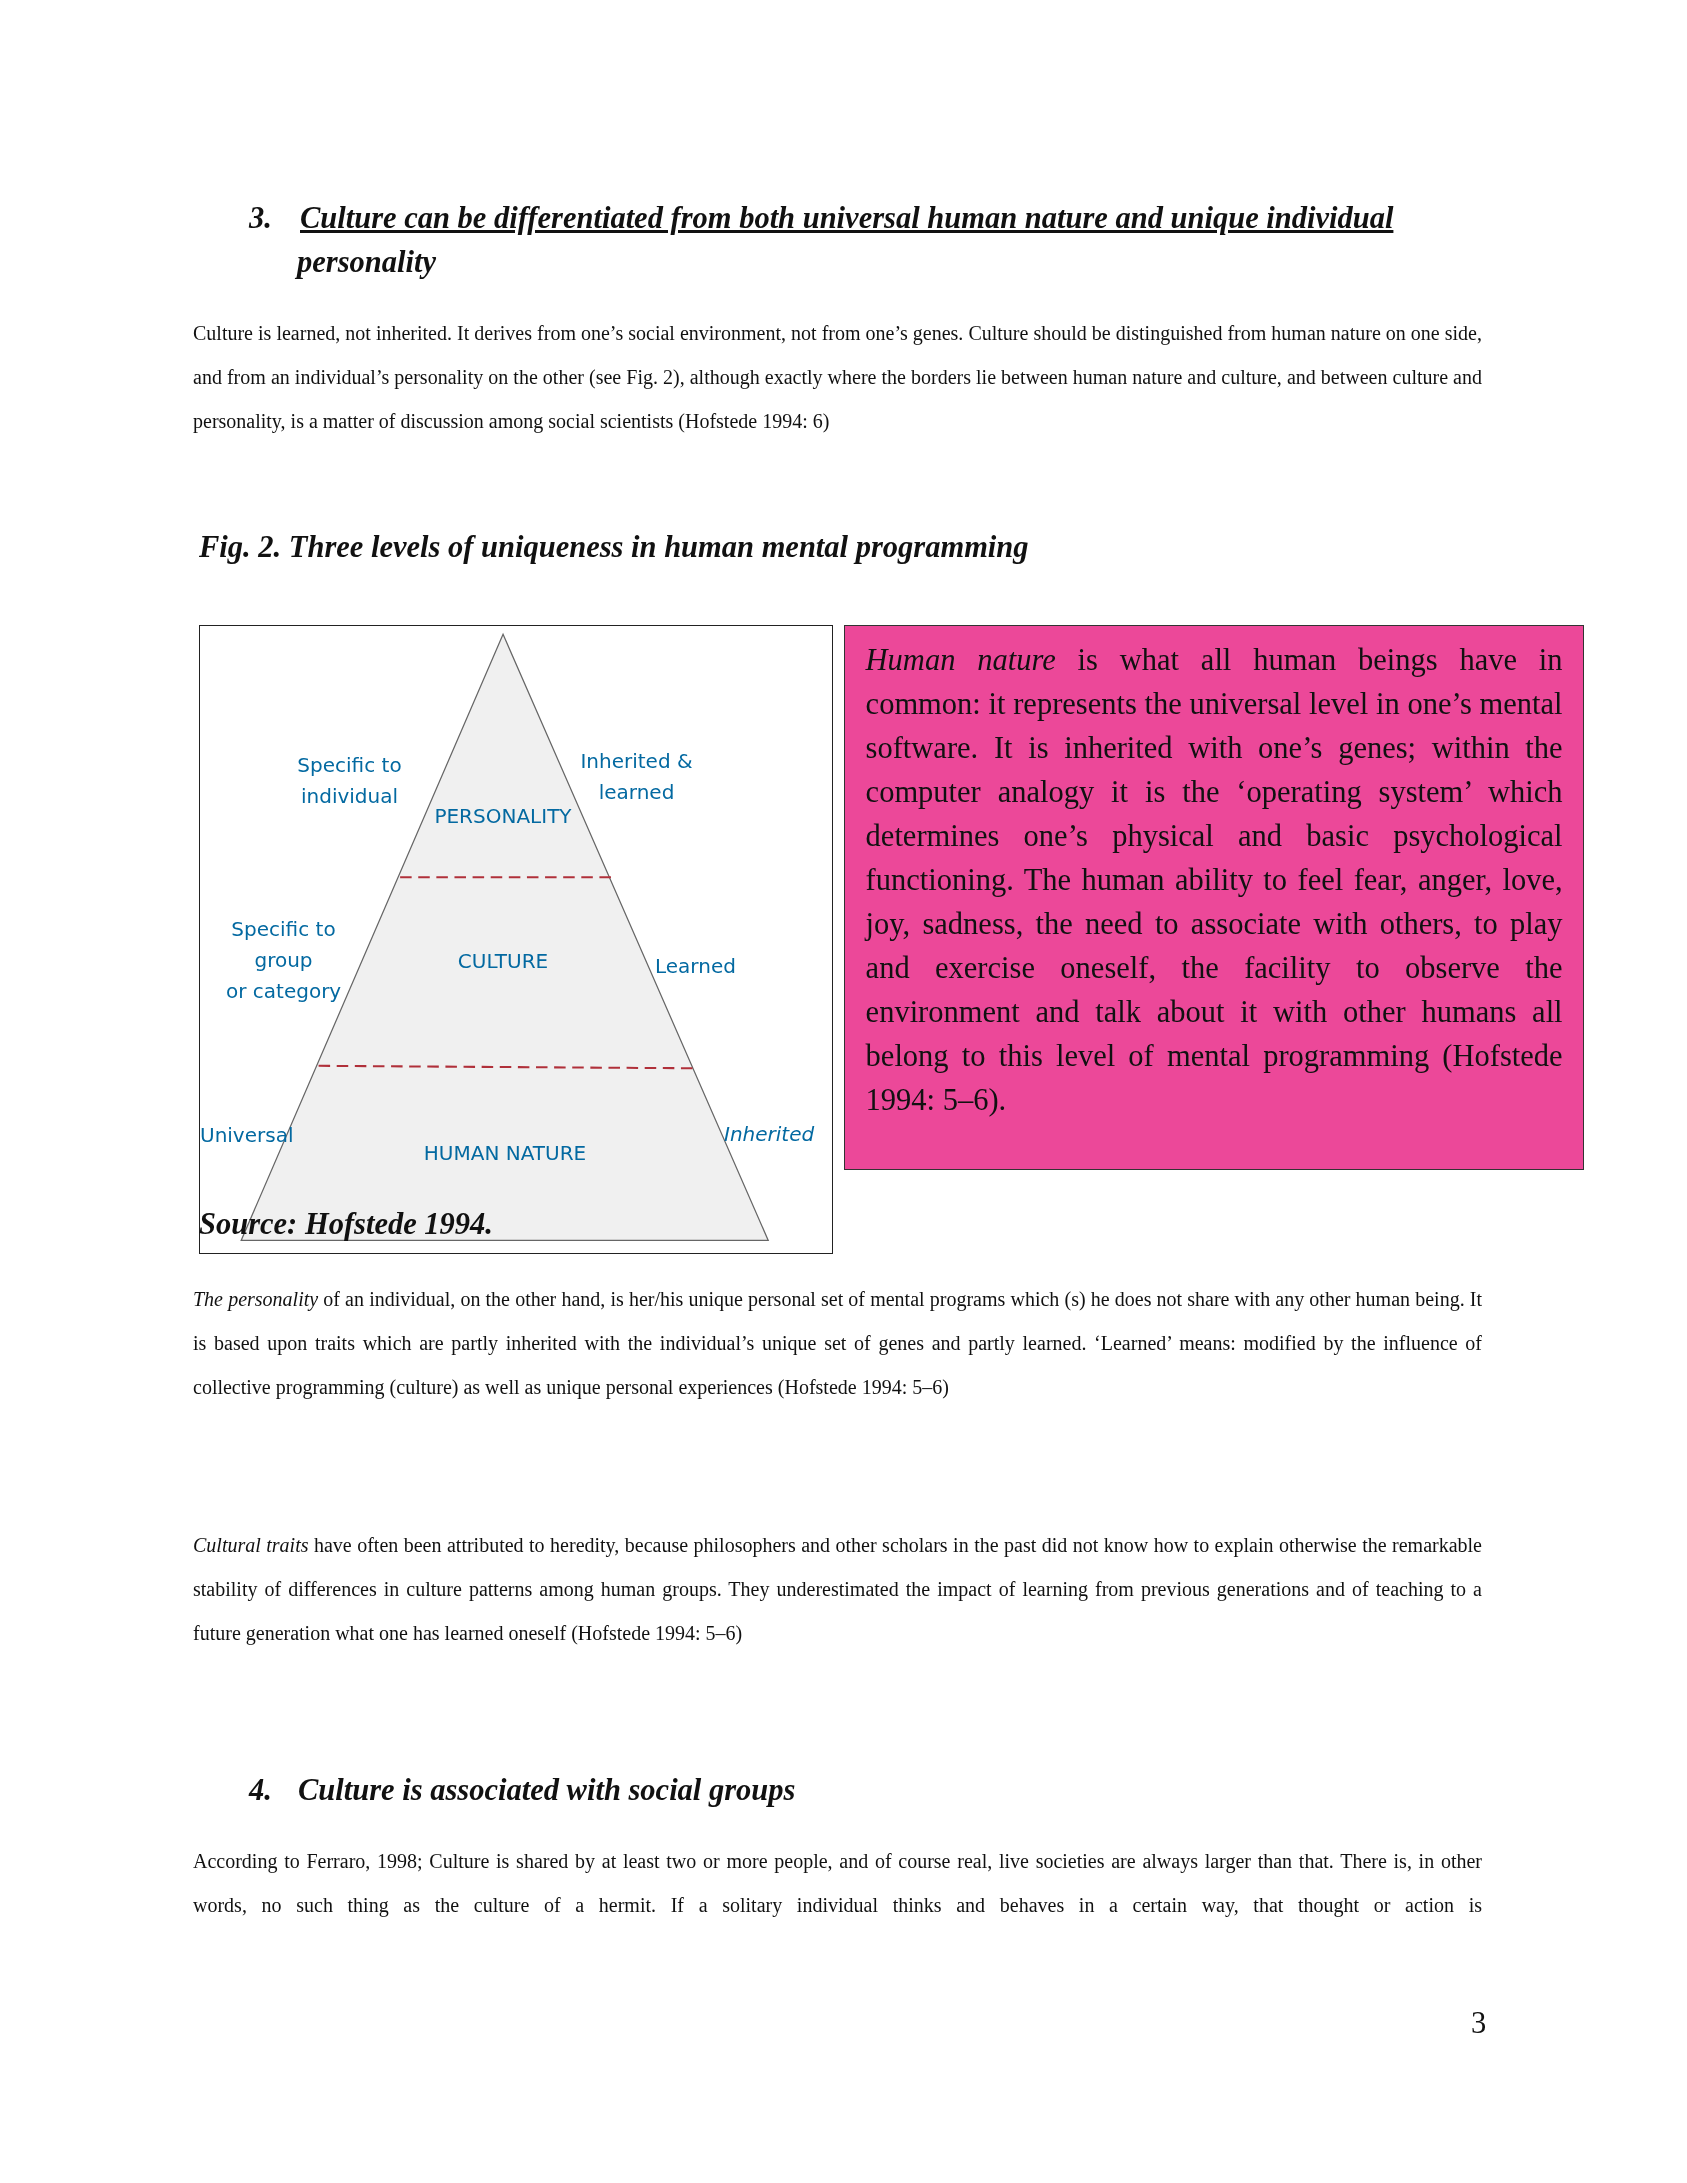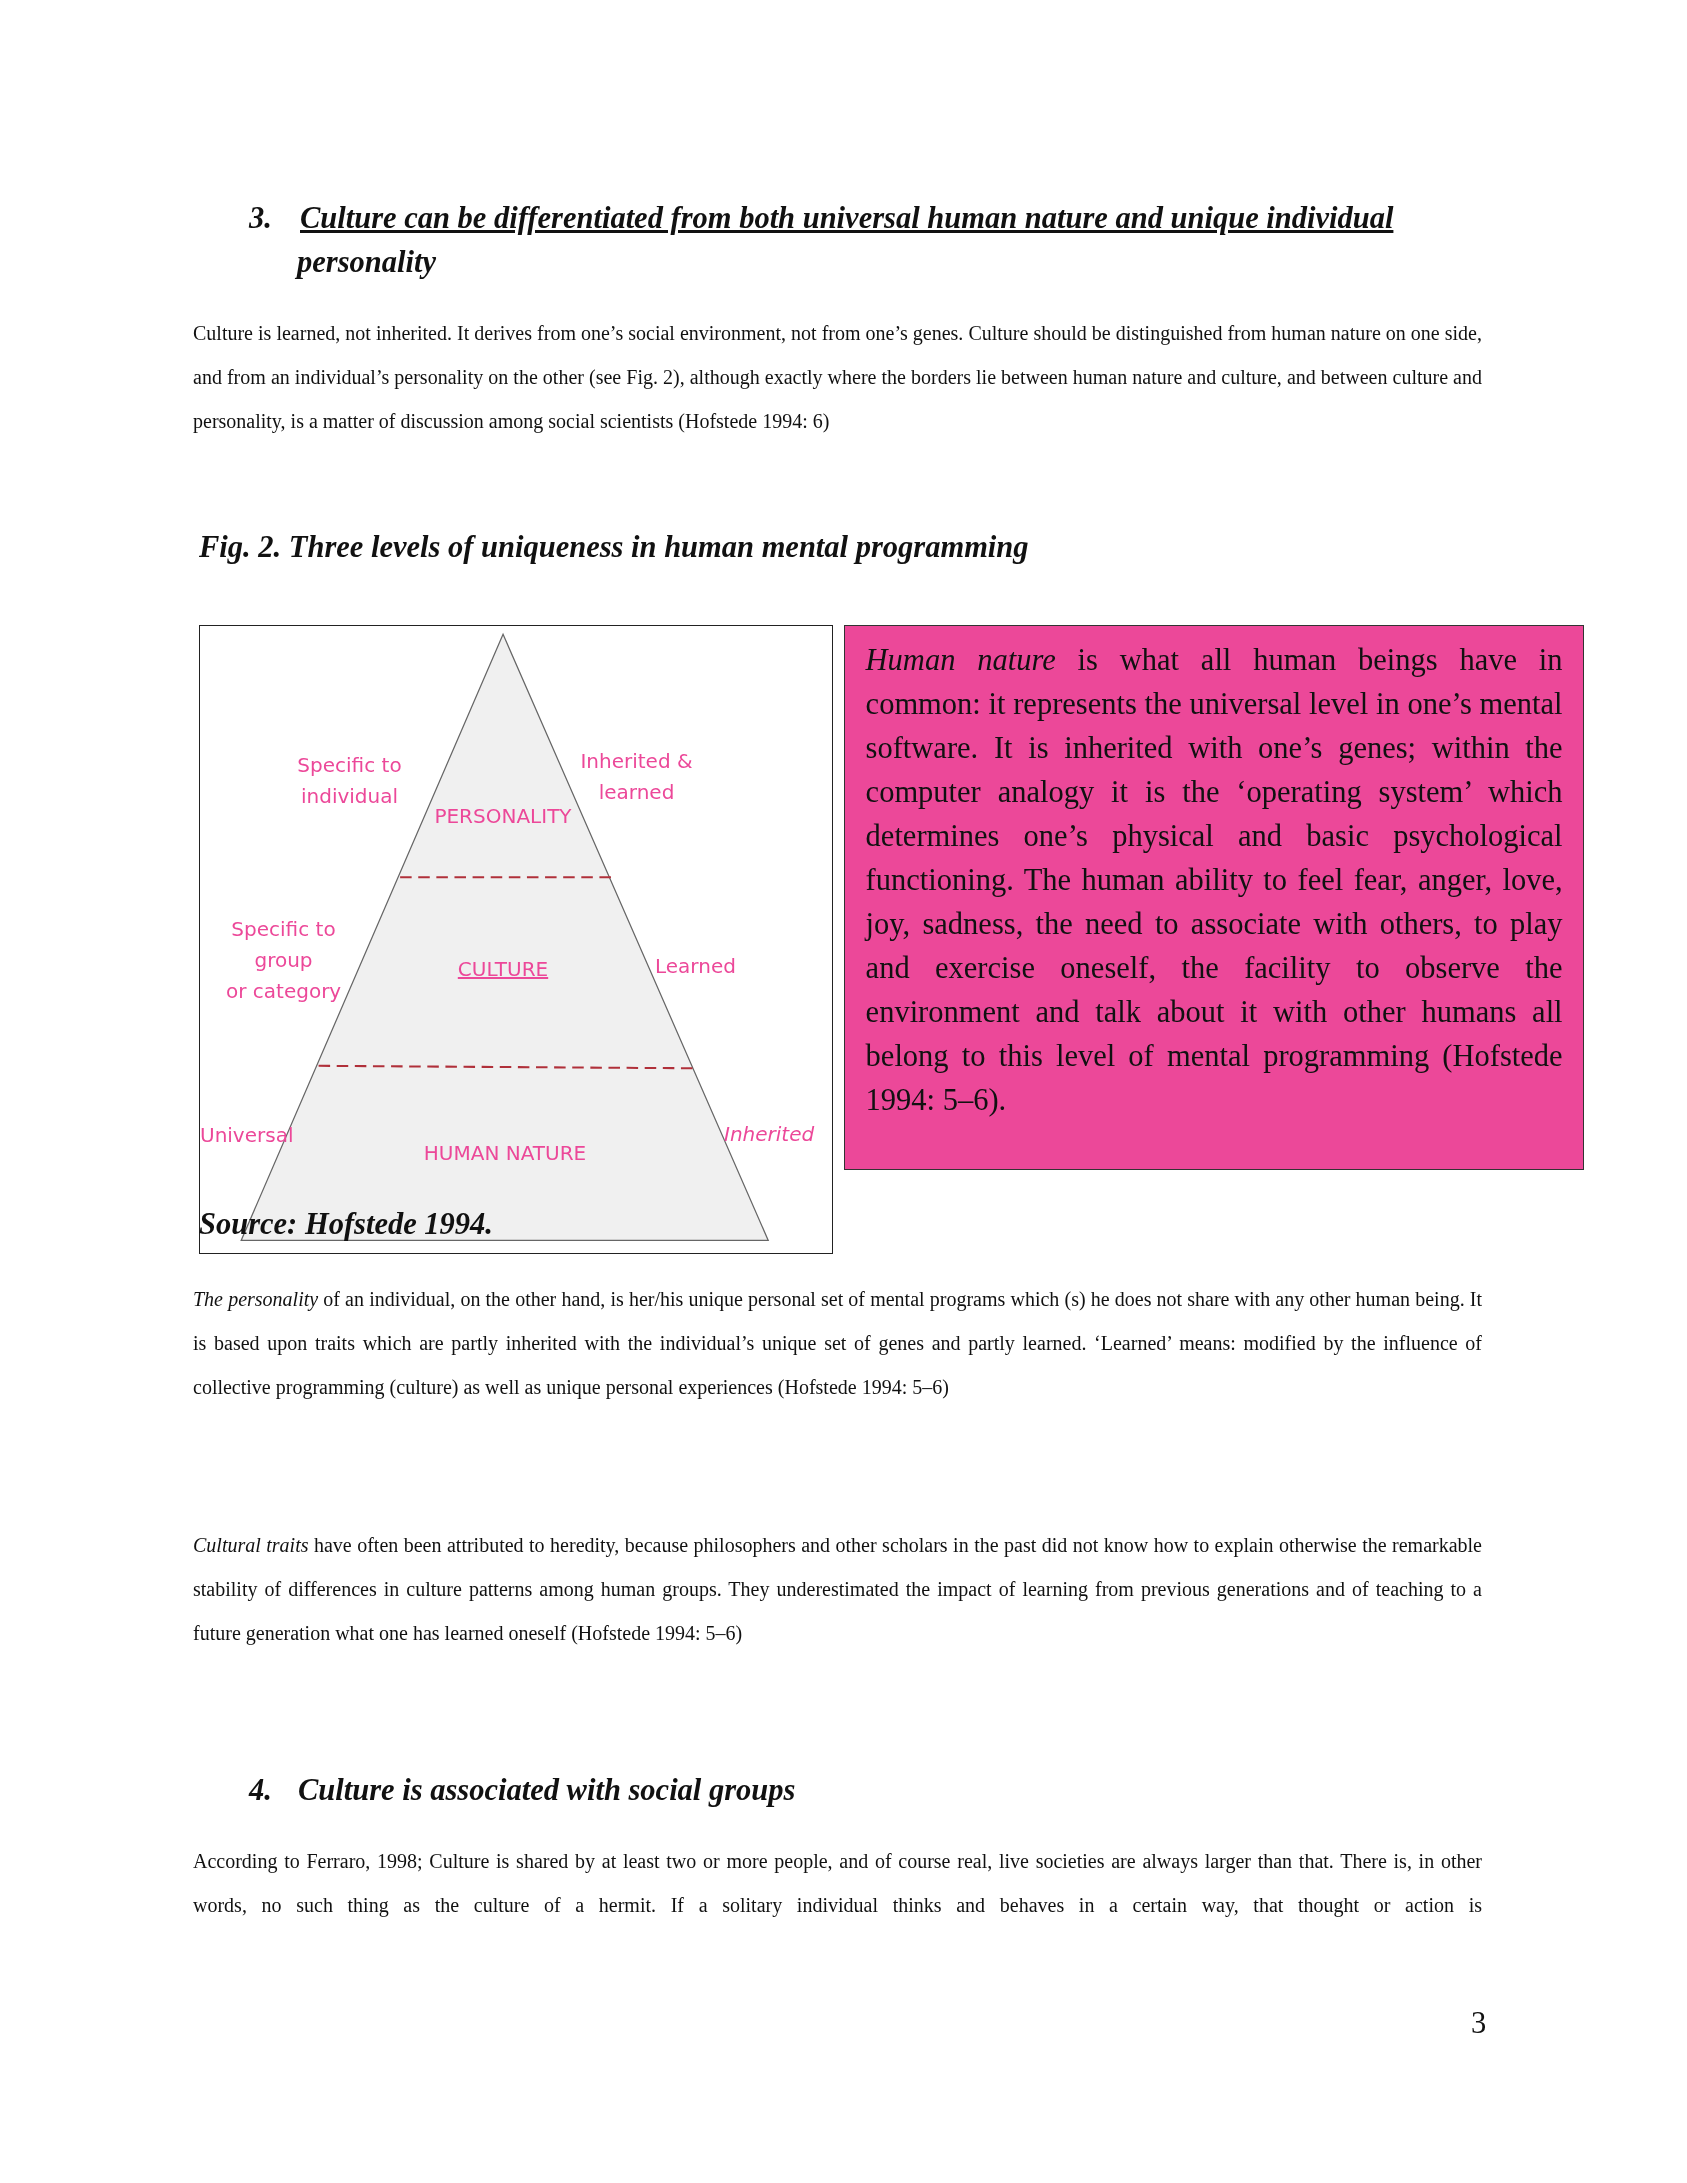--- a/index.html
+++ b/index.html
@@ -7,21 +7,21 @@
          font-family:"Liberation Serif", serif; color:#111; }
   .para { position:absolute; left:193px; width:1289px; font-size:20px; line-height:44px;
           text-align:justify; margin:0; }
   .para i { font-style:italic; }
   .heading { position:absolute; font-size:30.5px; font-weight:bold; font-style:italic; line-height:44px; }
   .heading .num { display:inline-block; width:51px; }
   .caption { position:absolute; left:199px; font-size:30.5px; font-weight:bold; font-style:italic; }
   .figbox { position:absolute; left:199px; top:625px; width:634px; height:629px; border:1.6px solid #222; box-sizing:border-box; background:#fff; }
   .textbox { position:absolute; left:844px; top:625px; width:740px; height:545px; border:1.6px solid #333; box-sizing:border-box; background:#ec4899; }
   .textbox p { margin:0; position:absolute; left:20.6px; top:11.5px; width:697px; font-size:30.5px; line-height:44px; text-align:justify; }
-  .dlabel { position:absolute; font-family:"DejaVu Sans", sans-serif; font-size:20px; color:#ec4899; text-align:center; line-height:31px; white-space:nowrap; }
+  .dlabel { position:absolute; font-family:"DejaVu Sans", sans-serif; font-size:20px; color:#0369a1; text-align:center; line-height:31px; white-space:nowrap; }
   .pnum { position:absolute; left:1471px; top:2006px; font-size:30.5px; }
 </style>
 </head>
 <body>
 
 <div class="heading" style="left:249px; top:196px; width:1244px;text-decoration:underline;">
   <span class="num">3.</span><span>Culture can be differentiated from both universal human nature and unique individual</span>
 </div>
 <div class="heading" style="left:297px; top:240px;">
   <span>personality</span>
@@ -31,21 +31,21 @@
 
 <div class="caption" style="top:530px;">Fig. 2. Three levels of uniqueness in human mental programming</div>
 
 <div class="figbox">
   <svg width="630" height="626" viewBox="0 0 765 760" style="position:absolute; left:0; top:0;">
     <polygon points="368,10 50,746 690,746" fill="#f0f0f0" stroke="#666" stroke-width="1.5"></polygon>
     <line x1="243" y1="305" x2="500" y2="305" stroke="#b0303a" stroke-width="2.5" stroke-dasharray="14,8"></line>
     <line x1="144" y1="534" x2="603" y2="537" stroke="#b0303a" stroke-width="2.5" stroke-dasharray="14,8"></line>
   </svg>
   <div class="dlabel" style="left:229px; top:175px; width:148px;">PERSONALITY</div>
-  <div class="dlabel" style="left:229px; top:328px; width:148px;text-decoration:underline;">CULTURE</div>
+  <div class="dlabel" style="left:229px; top:320px; width:148px;">CULTURE</div>
   <div class="dlabel" style="left:206px; top:512px; width:198px;">HUMAN NATURE</div>
 
   <div class="dlabel" style="left:92px; top:124px; width:115px;">
     <div>Specific to</div>
     <div>individual</div>
   </div>
   <div class="dlabel" style="left:26px; top:288px; width:115px;">
     <div>Specific to</div>
     <div>group</div>
     <div>or category</div>

